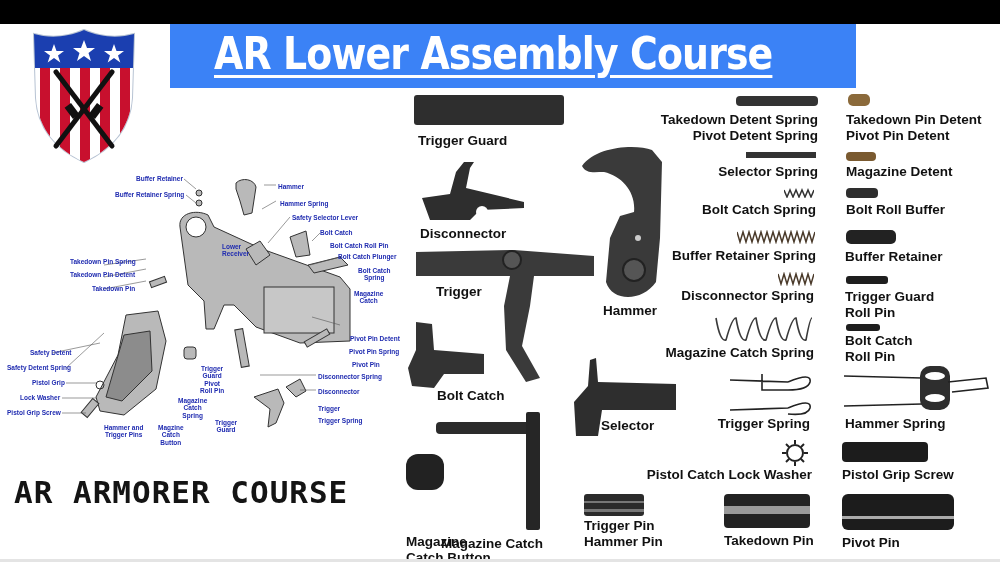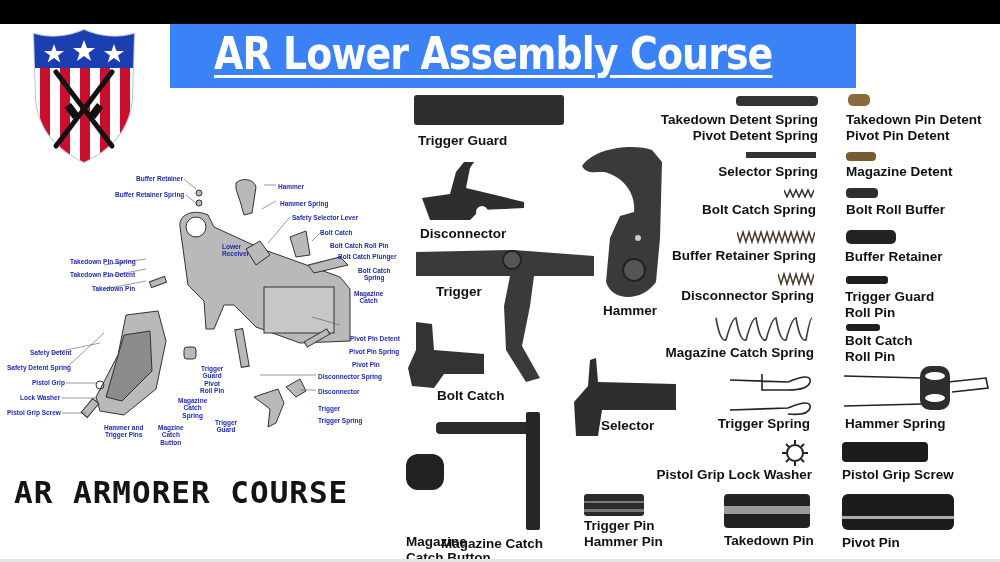--- a/index.html
+++ b/index.html
@@ -262,21 +262,21 @@
     <line x1="15" y1="2" x2="15" y2="6"></line>
       <line x1="15" y1="24" x2="15" y2="28"></line>
     <line x1="2" y1="15" x2="6" y2="15"></line>
       <line x1="24" y1="15" x2="28" y2="15"></line>
     <line x1="6" y1="6" x2="9" y2="9"></line>
       <line x1="21" y1="21" x2="24" y2="24"></line>
     <line x1="24" y1="6" x2="21" y2="9"></line>
       <line x1="6" y1="24" x2="9" y2="21"></line>
   </g>
 </svg>
-<div class="part-label right" style="left:640px;top:467px;width:172px;">Pistol Grip Lock Washer</div>
+<div class="part-label right" style="left:640px;top:467px;width:172px;">Pistol Catch Lock Washer</div>
 
 <div class="shape" style="left:724px;top:494px;width:86px;height:34px;border-radius:4px;background:linear-gradient(#222 0 35%,#999 35% 60%,#222 60%);"></div>
 <div class="part-label" style="left:724px;top:533px;">Takedown Pin</div>
 
 <div class="shape" style="left:848px;top:94px;width:22px;height:12px;border-radius:5px;background:#8b6a3b;"></div>
 <div class="part-label" style="left:846px;top:112px;white-space:pre;">Takedown Pin Detent
 Pivot Pin Detent</div>
 
 <div class="shape" style="left:846px;top:152px;width:30px;height:9px;border-radius:4px;background:#7a5a30;"></div>
 <div class="part-label" style="left:846px;top:164px;">Magazine Detent</div>

